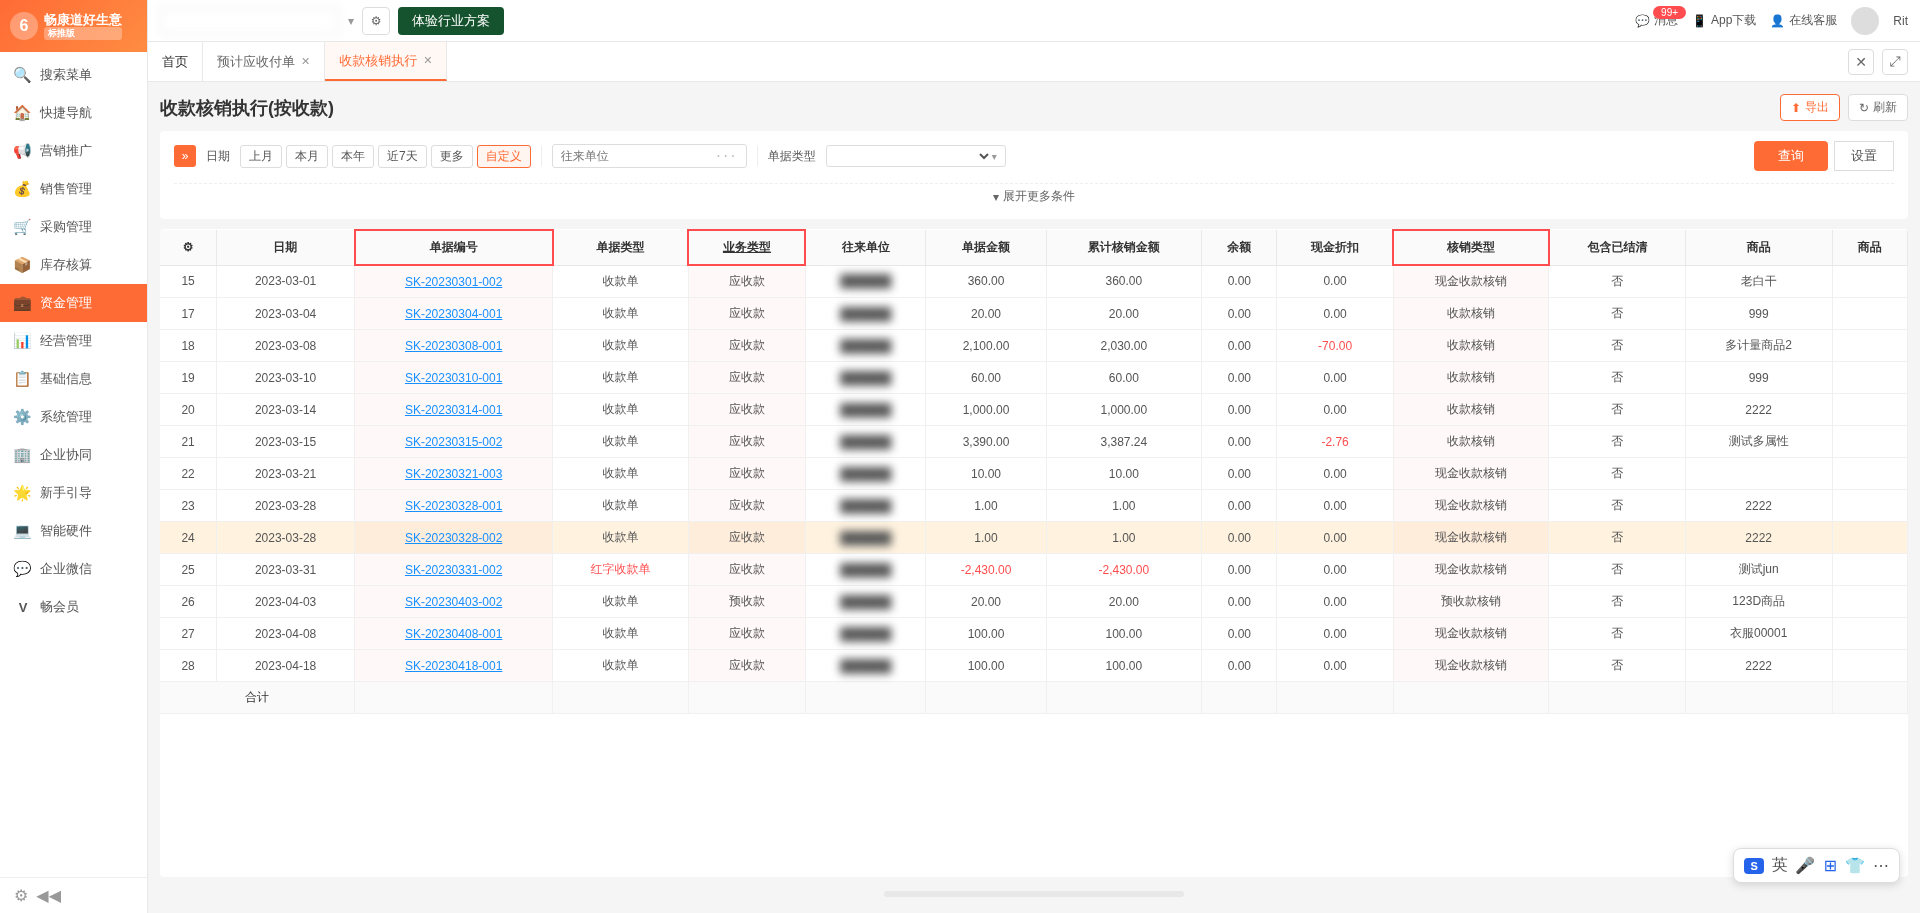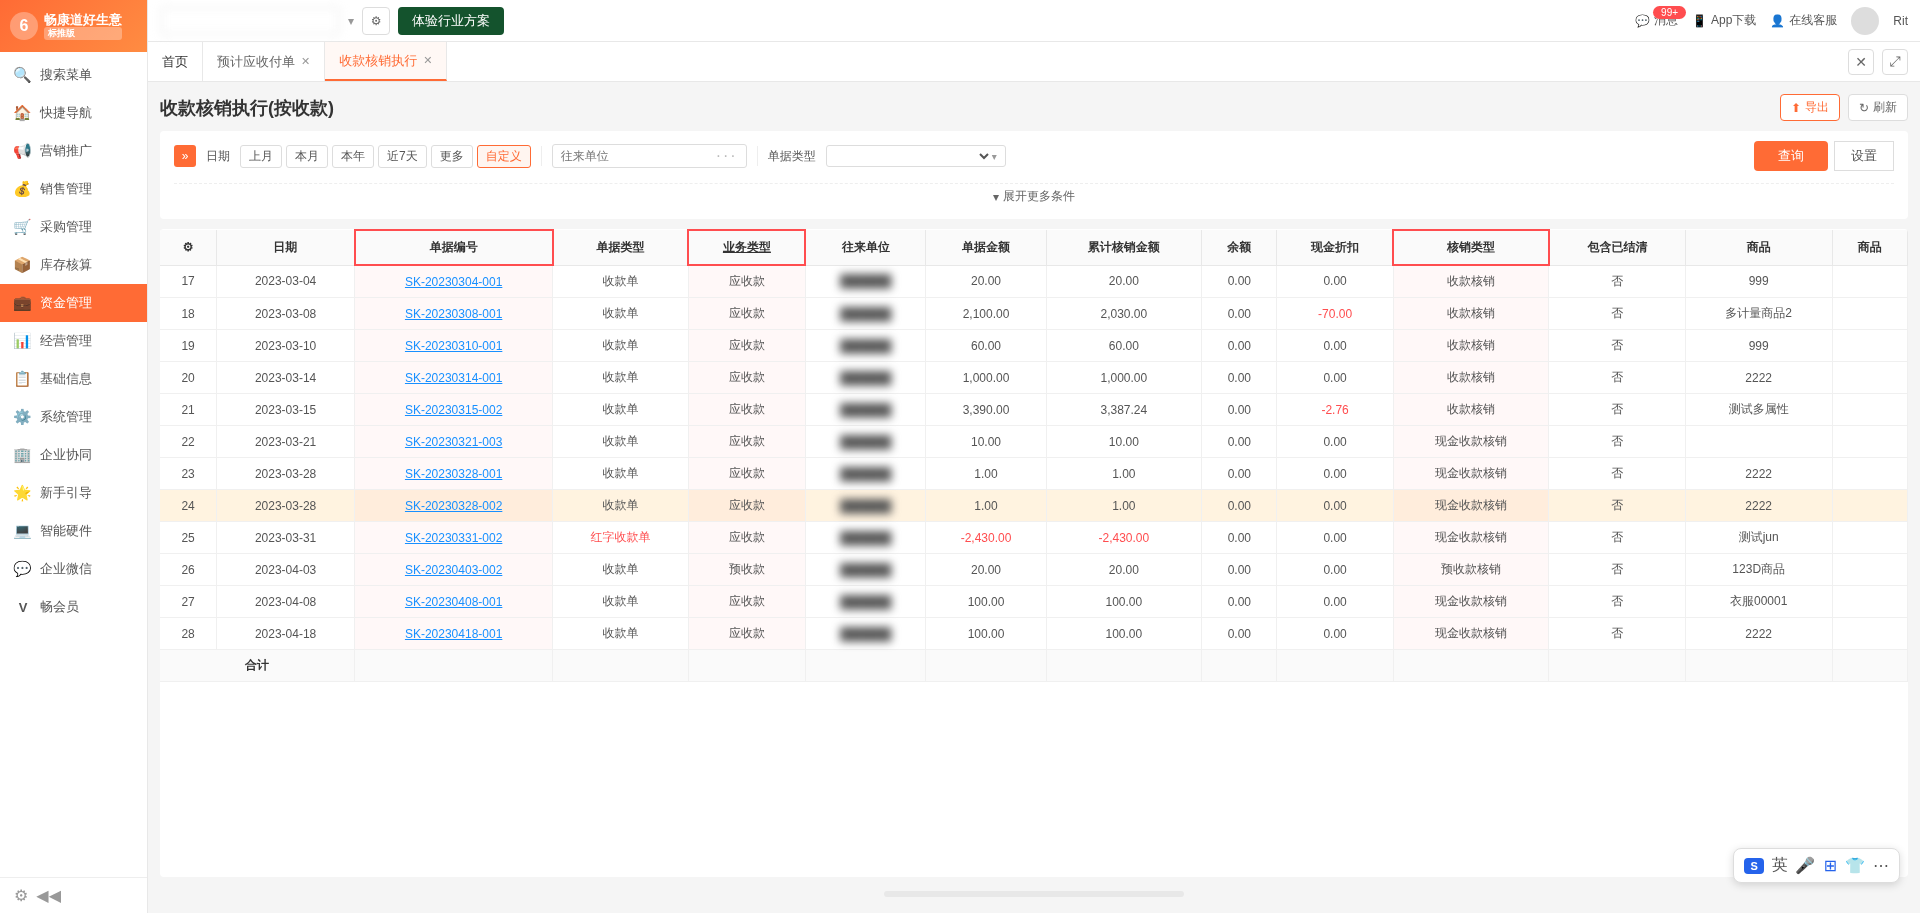--- a/index.html
+++ b/index.html
@@ -75,21 +75,21 @@
     .filter-expand-row { display: flex; align-items: center; justify-content: center; gap: 4px; color: #666; font-size: 12px; cursor: pointer; padding: 4px 0; border-top: 1px dashed #eee; margin-top: 4px; }
 
     
     .table-wrap { flex: 1; background: white; border-radius: 4px; overflow: auto; position: relative; }
     table { width: 100%; border-collapse: collapse; font-size: 12px; }
     thead th { background: #fafafa; border-bottom: 1px solid #e8e8e8; border-right: 1px solid #e8e8e8; padding: 8px 10px; text-align: center; color: #333; font-weight: bold; white-space: nowrap; position: sticky; top: 0; z-index: 1; }
     tbody td { border-bottom: 1px solid #f0f0f0; border-right: 1px solid #f0f0f0; padding: 7px 10px; text-align: center; color: #555; white-space: nowrap; }
     tbody tr.highlighted { background: #fff3e0; }
     .link { color: #1890ff; text-decoration: underline; cursor: pointer; }
     .negative { color: #ff4d4f; }
-    .total-row td { background: #fafafa; font-weight: bold; color: #333; }
+    .total-row td { background: #fafafa; font-weight: normal; color: #333; }
 
     
     .footer { display: flex; align-items: center; justify-content: center; padding: 4px 0; }
     .scrollbar-hint { background: #e8e8e8; height: 6px; border-radius: 3px; width: 300px; }
 
     
     .blur { filter: blur(4px); user-select: none; }
 
     
     .ime-toolbar { position: fixed; bottom: 30px; right: 20px; background: white; border: 1px solid #ddd; border-radius: 8px; padding: 6px 10px; display: flex; align-items: center; gap: 8px; box-shadow: 0 2px 8px rgba(0,0,0,0.15); z-index: 999; }
@@ -298,20 +298,38 @@
             <th>累计核销金额</th>
             <th>余额</th>
             <th>现金折扣</th>
             <th style="border:2px solid #ff4d4f;">核销类型</th>
             <th>包含已结清</th>
             <th>商品</th>
             <th>商品</th>
           </tr>
         </thead>
         <tbody id="table-body">
+        <tr>
+      <td>15</td>
+      <td>2023-03-01</td>
+      <td style="background:rgba(255,200,200,0.12);">
+        <a class="link">SK-20230301-002</a>
+      </td>
+      <td style="color:#555">收款单</td>
+      <td style="background:rgba(255,200,200,0.12);">应收款</td>
+      <td><span class="blur">██████</span></td>
+      <td class="">360.00</td>
+      <td class="">360.00</td>
+      <td>0.00</td>
+      <td class="">0.00</td>
+      <td style="background:rgba(255,200,200,0.12);">现金收款核销</td>
+      <td>否</td>
+      <td>老白干</td>
+      <td></td>
+    </tr>
             <tr>
       <td>17</td>
       <td>2023-03-04</td>
       <td style="background:rgba(255,200,200,0.12);">
         <a class="link">SK-20230304-001</a>
       </td>
       <td style="color:#555">收款单</td>
       <td style="background:rgba(255,200,200,0.12);">应收款</td>
       <td><span class="blur">██████</span></td>
       <td class="">20.00</td>

